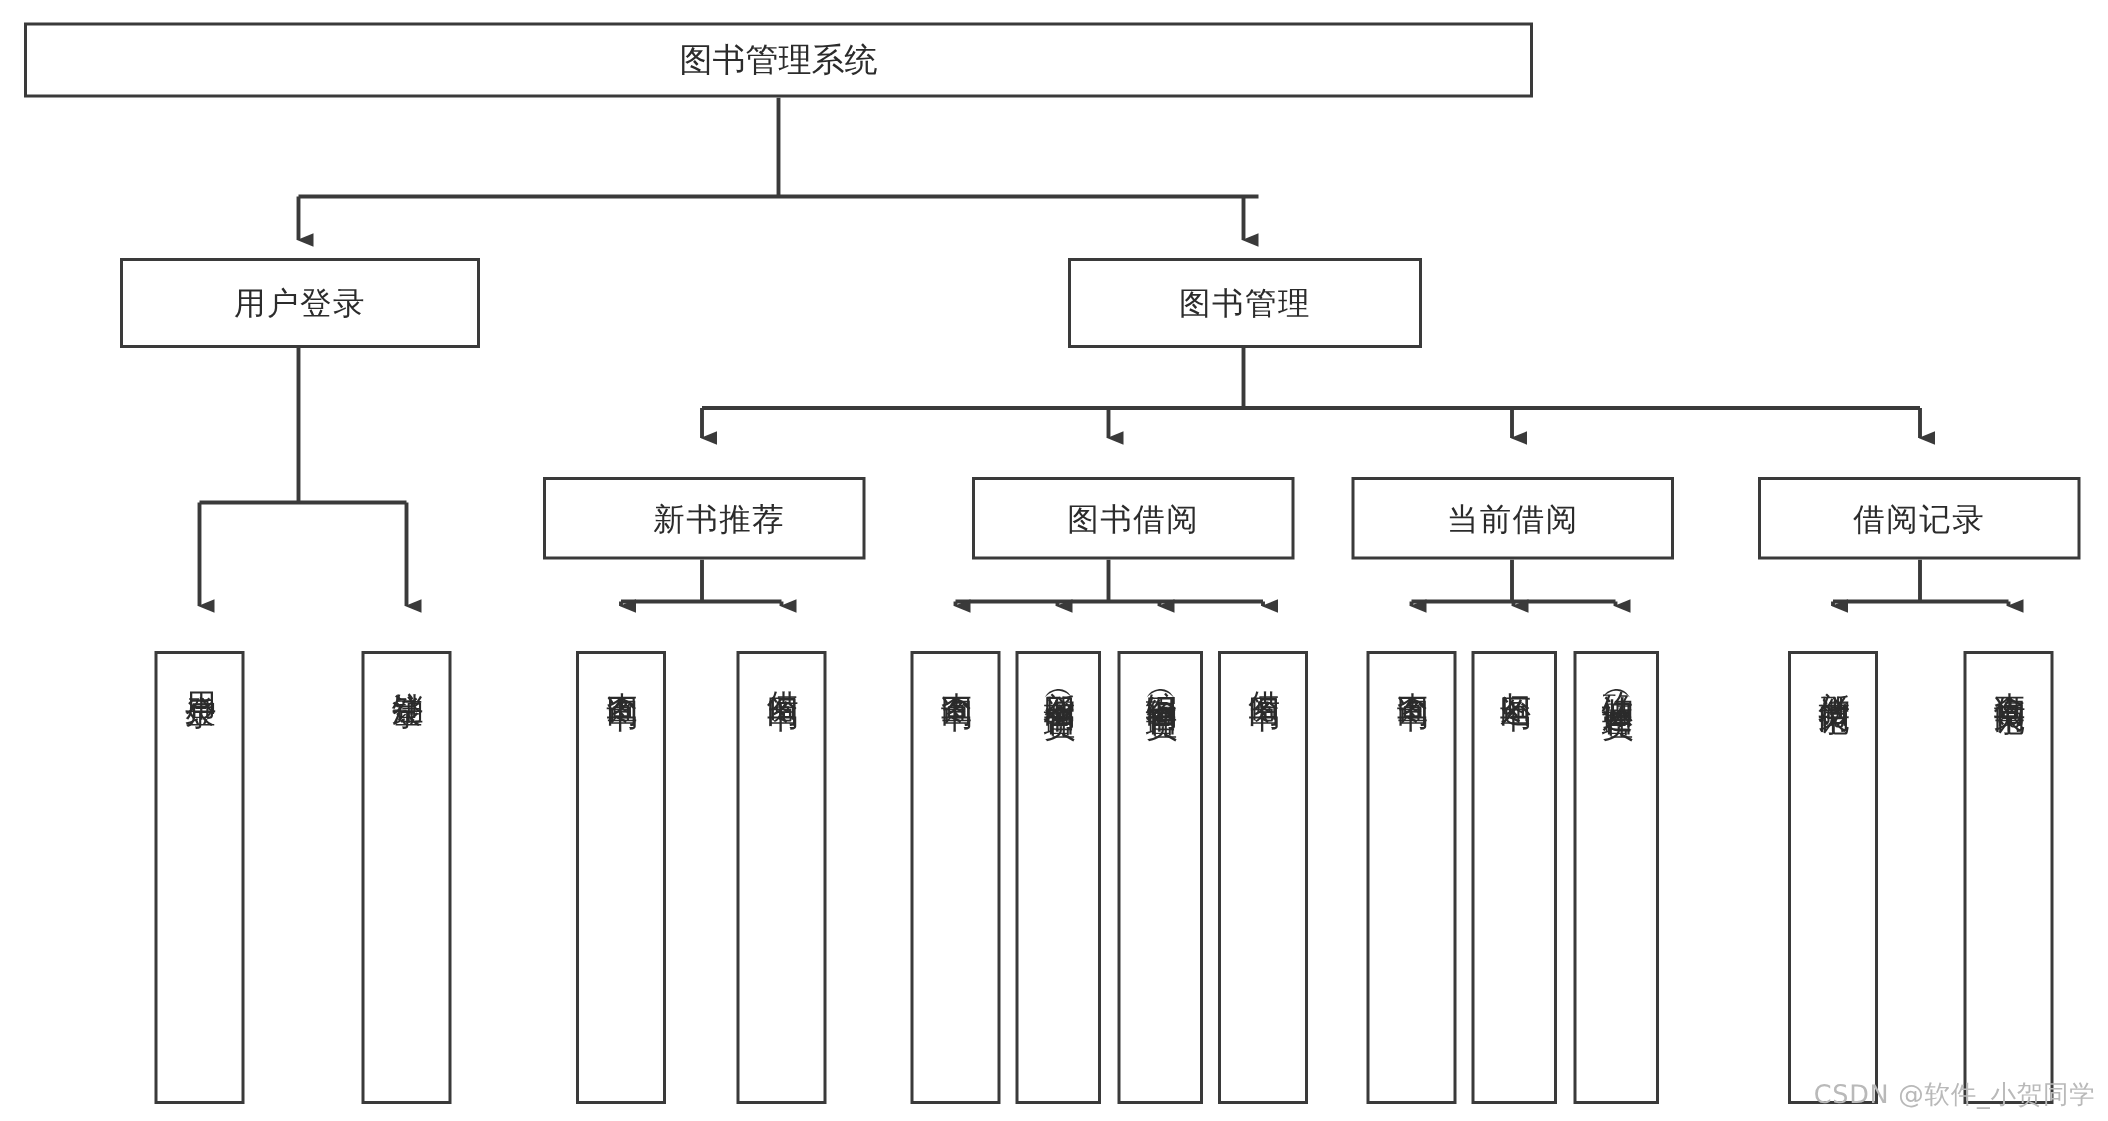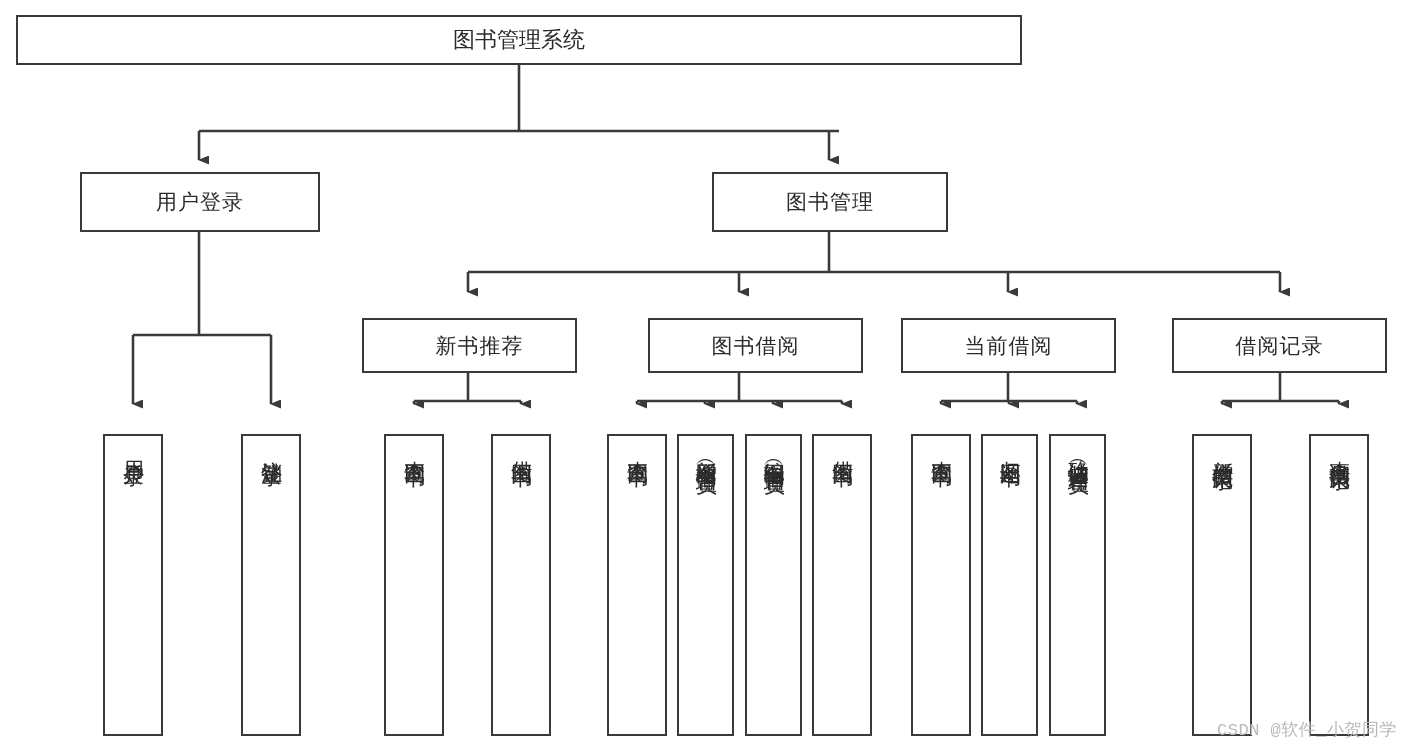--- a/index.html
+++ b/index.html
@@ -7,21 +7,21 @@
   #stage{position:relative;width:1405px;height:747px;background:#fff;overflow:hidden;}
   svg#wires{position:absolute;left:0;top:0;width:1405px;height:747px;}
   .node{position:absolute;box-sizing:border-box;background:#ffffff;border:2px solid #3a3a3a;
         display:flex;align-items:center;justify-content:center;color:#2b2b2b;}
   .node.h{font-size:21px;letter-spacing:1px;}
   .node.root{font-size:22px;}
   .node.v{writing-mode:vertical-rl;text-orientation:upright;font-size:21px;line-height:1.32;
           letter-spacing:2px;padding-top:8px;justify-content:flex-start;}
   .node .lbl{display:block;white-space:pre-line;}
   .watermark{position:absolute;right:8px;bottom:6px;font-size:17px;color:#b9b9b9;
-             letter-spacing:0.5px;white-space:nowrap;font-family:Liberation Mono, monospace;}
+             letter-spacing:0.5px;white-space:nowrap;}
 </style>
 </head>
 <body>
 
 <div id="stage">
 
   <svg id="wires" viewBox="0 0 1405 747" xmlns="http://www.w3.org/2000/svg">
     <defs>
       <marker id="arw" markerWidth="9" markerHeight="11" refX="4.5" refY="10" orient="auto" markerUnits="userSpaceOnUse">
         <path d="M0,0 L9,0 L4.5,11 Z" fill="#3a3a3a"></path>

